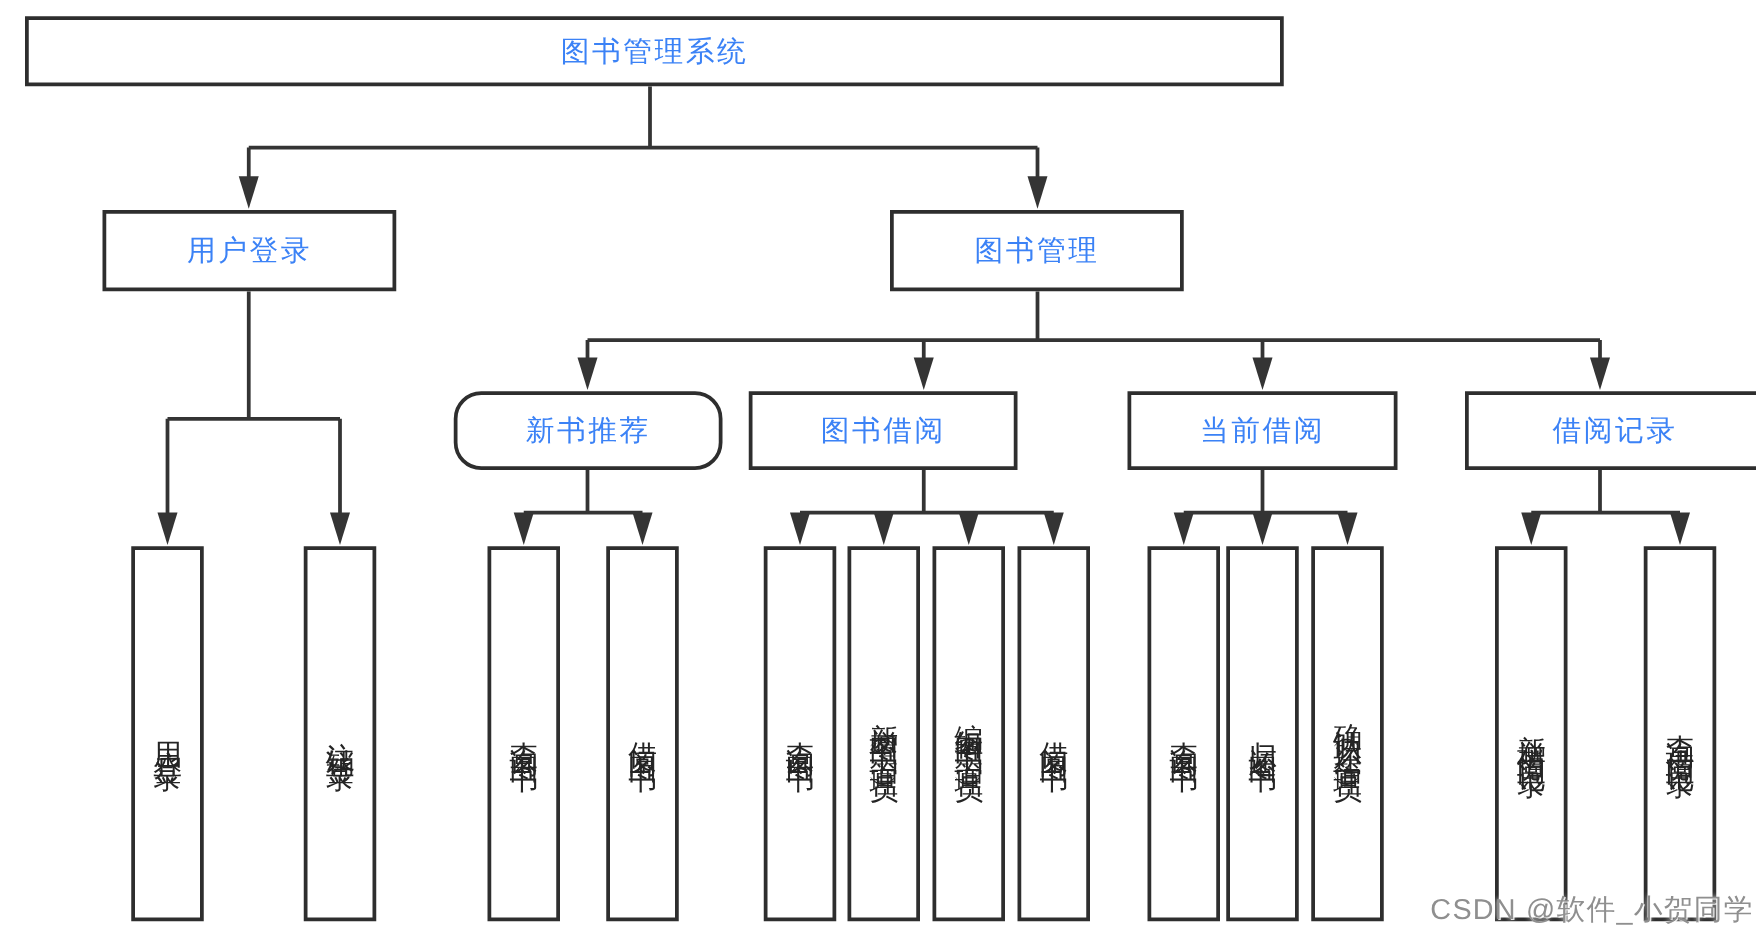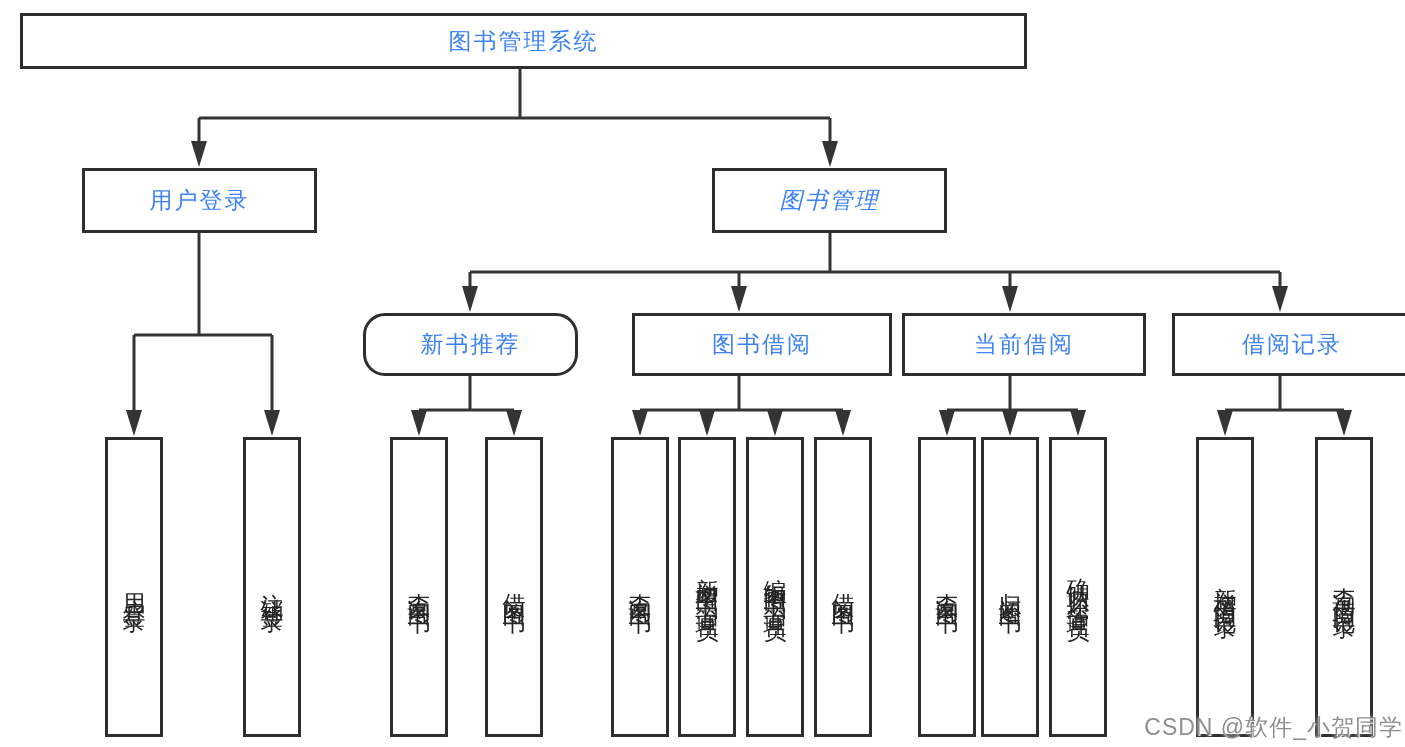--- a/index.html
+++ b/index.html
@@ -11,25 +11,25 @@
   .connectors path{stroke:#343434;stroke-width:3;fill:none;}
   .connectors polygon{fill:#343434;stroke:none;}
   .node{
     position:absolute;box-sizing:border-box;border:3px solid #2e2e2e;background:#ffffff;
     display:flex;align-items:center;justify-content:center;
     font-size:23px;letter-spacing:2px;color:#3b82f6;z-index:2;
   }
   .node-root{left:20px;top:13px;width:1007px;height:56px;}
   .node-l2{top:168px;width:235px;height:65px;}
   .node-user-login{left:82px;}
-  .node-book-mgmt{left:712px;font-style:italic;}
+  .node-book-mgmt{left:712px;}
   .node-l3{top:313px;height:63px;}
   .node-l3-a{left:363px;width:215px;border-radius:22px;}
-  .node-l3-b{left:632px;width:260px;}
-  .node-l3-c{left:902px;width:244px;}
+  .node-l3-b{left:599px;width:215px;}
+  .node-l3-c{left:902px;width:216px;}
   .node-l3-d{left:1172px;width:240px;}
   .leaf{
     position:absolute;top:437px;width:58px;height:300px;box-sizing:border-box;
     border:3px solid #2e2e2e;background:#ffffff;
     display:flex;align-items:center;justify-content:center;z-index:2;
   }
   .vtext{
     writing-mode:vertical-rl;text-orientation:mixed;
     font-size:23px;letter-spacing:6px;line-height:1;color:#242424;white-space:nowrap;
   }

